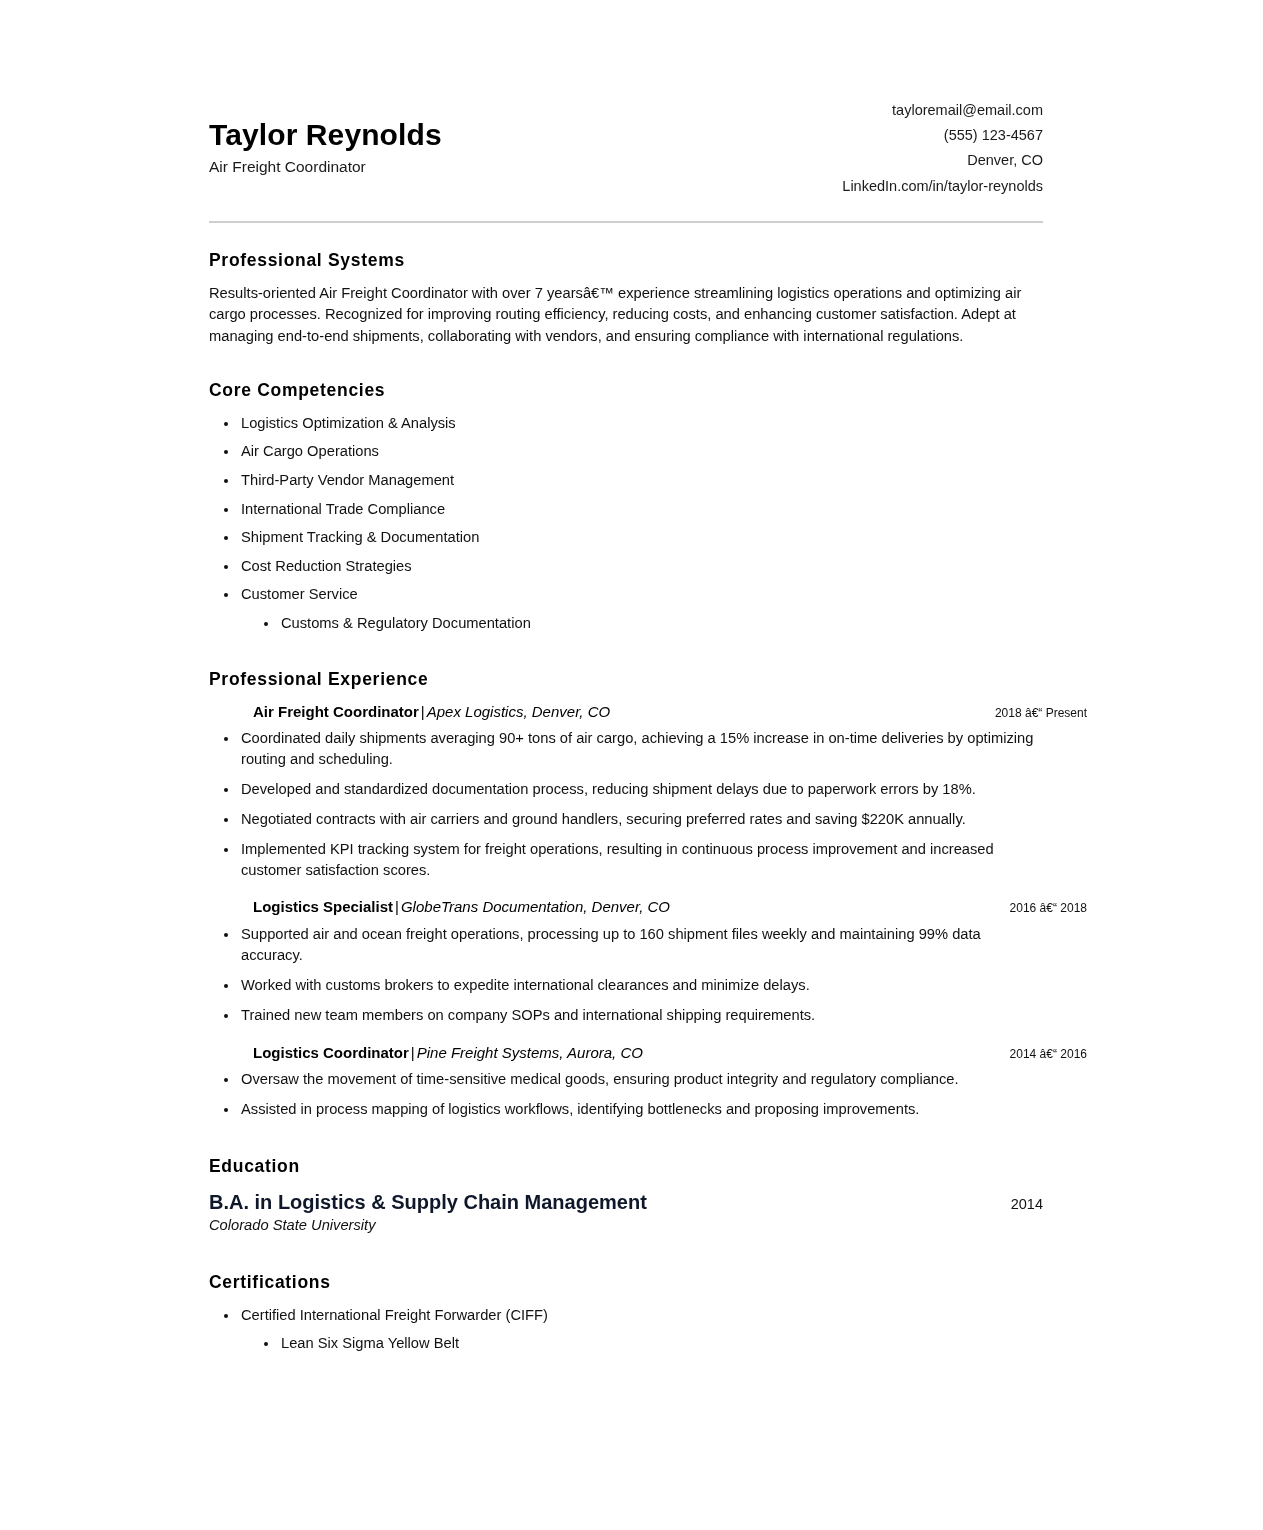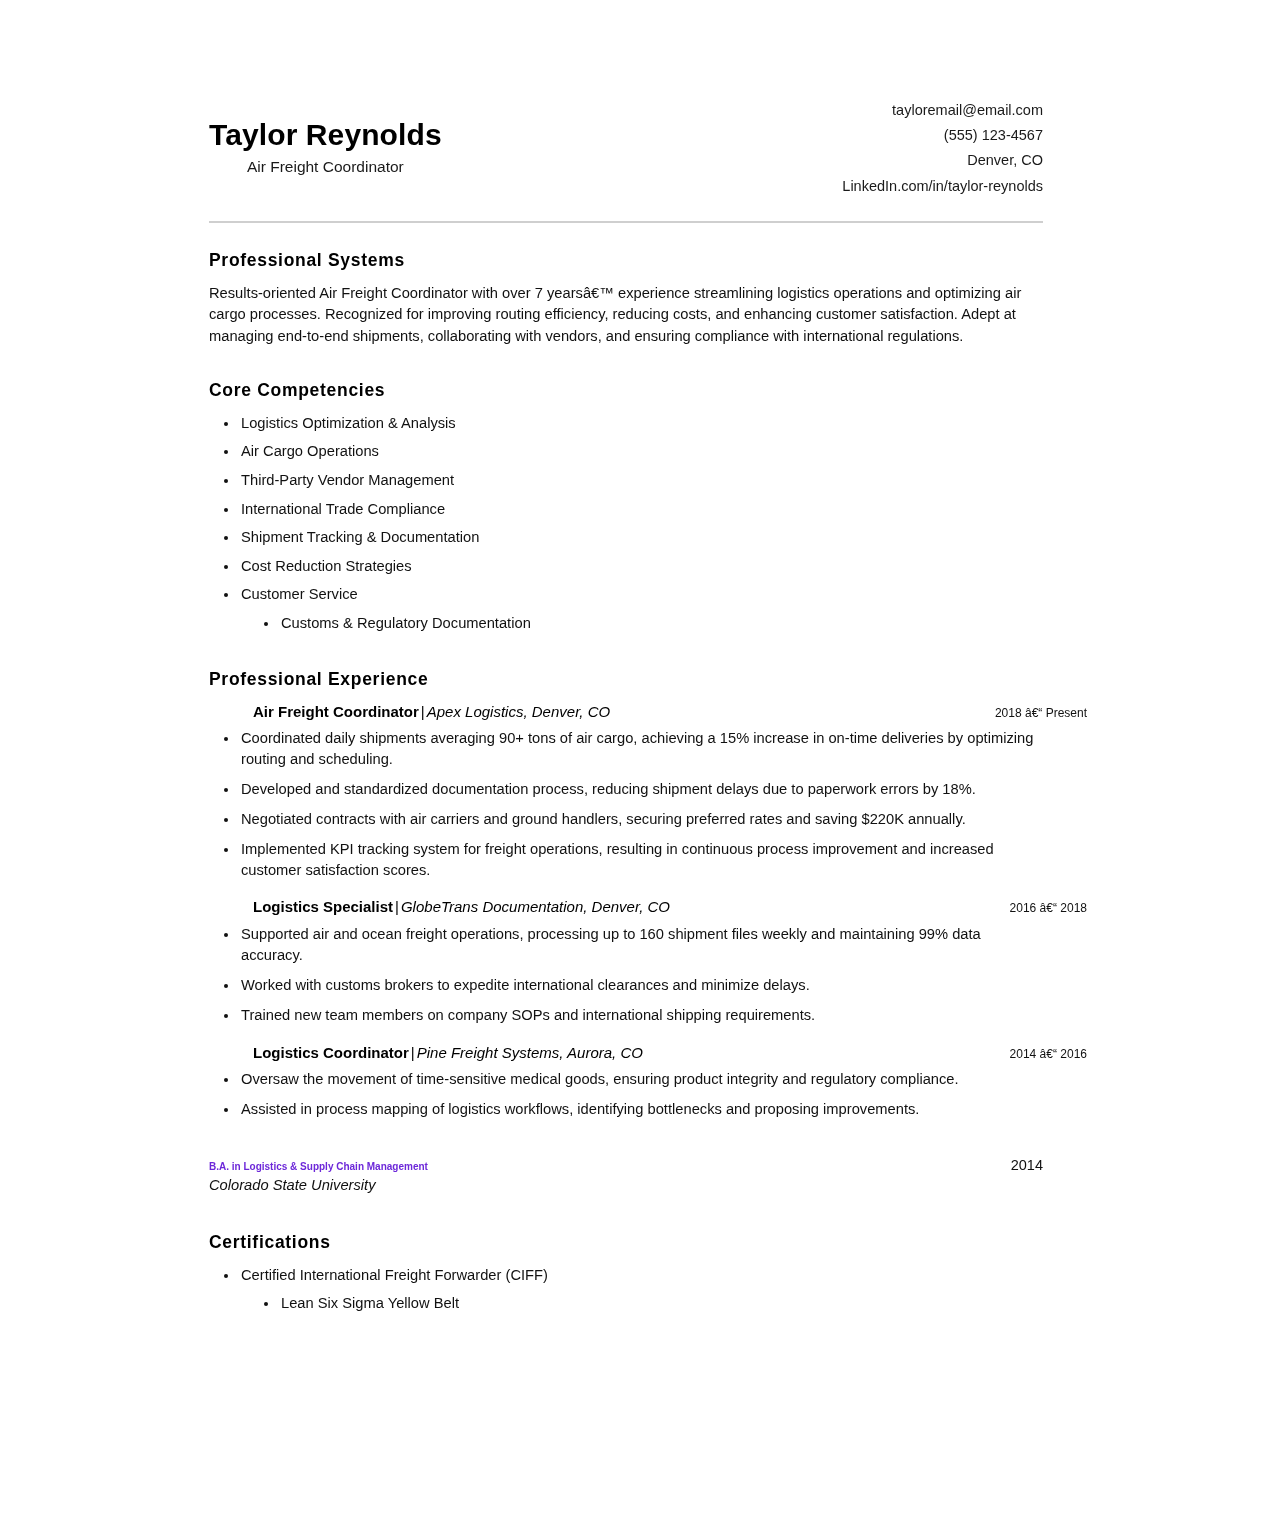--- a/index.html
+++ b/index.html
@@ -31,21 +31,20 @@
 
   
   .header {
     display: flex;
     align-items: flex-start;
     justify-content: space-between;
     width: 100%;
   }
   .identity {
     padding-top: 22px;
-    text-align: center;
   }
   .name {
     font-size: 30px;
     font-weight: bold;
     line-height: 1.16;
     letter-spacing: 0.1px;
     margin: 0;
     color: #000;
   }
   .job-title-sub {
@@ -145,24 +144,24 @@
   }
 
   
   .edu-head {
     display: flex;
     align-items: baseline;
     justify-content: space-between;
     width: 100%;
   }
   .edu-degree {
-    font-size: 10px;
+    font-size: 20px;
     font-weight: bold;
     line-height: 1.3;
-    color: #6d28d9;
+    color: #0f172a;
   }
   .edu-year {
     font-size: 14.5px;
     line-height: 1.3;
     color: #111;
     white-space: nowrap;
     padding-left: 18px;
   }
   .edu-school {
     font-size: 14.7px;
@@ -250,20 +249,21 @@
           <div class="job-dates">2014 â€“ 2016</div>
         </div>
         <ul class="job-bullets">
           <li>Oversaw the movement of time-sensitive medical goods, ensuring product integrity and regulatory compliance.</li>
           <li>Assisted in process mapping of logistics workflows, identifying bottlenecks and proposing improvements.</li>
         </ul>
       </div>
     </div>
 
     <div class="section education">
+      <h2 class="section-title">Education</h2>
       <div>
         <div class="edu-head">
           <div class="edu-degree">B.A. in Logistics &amp; Supply Chain Management</div>
           <div class="edu-year">2014</div>
         </div>
         <div class="edu-school">Colorado State University</div>
       </div>
     </div>
 
     <div class="section certifications">

